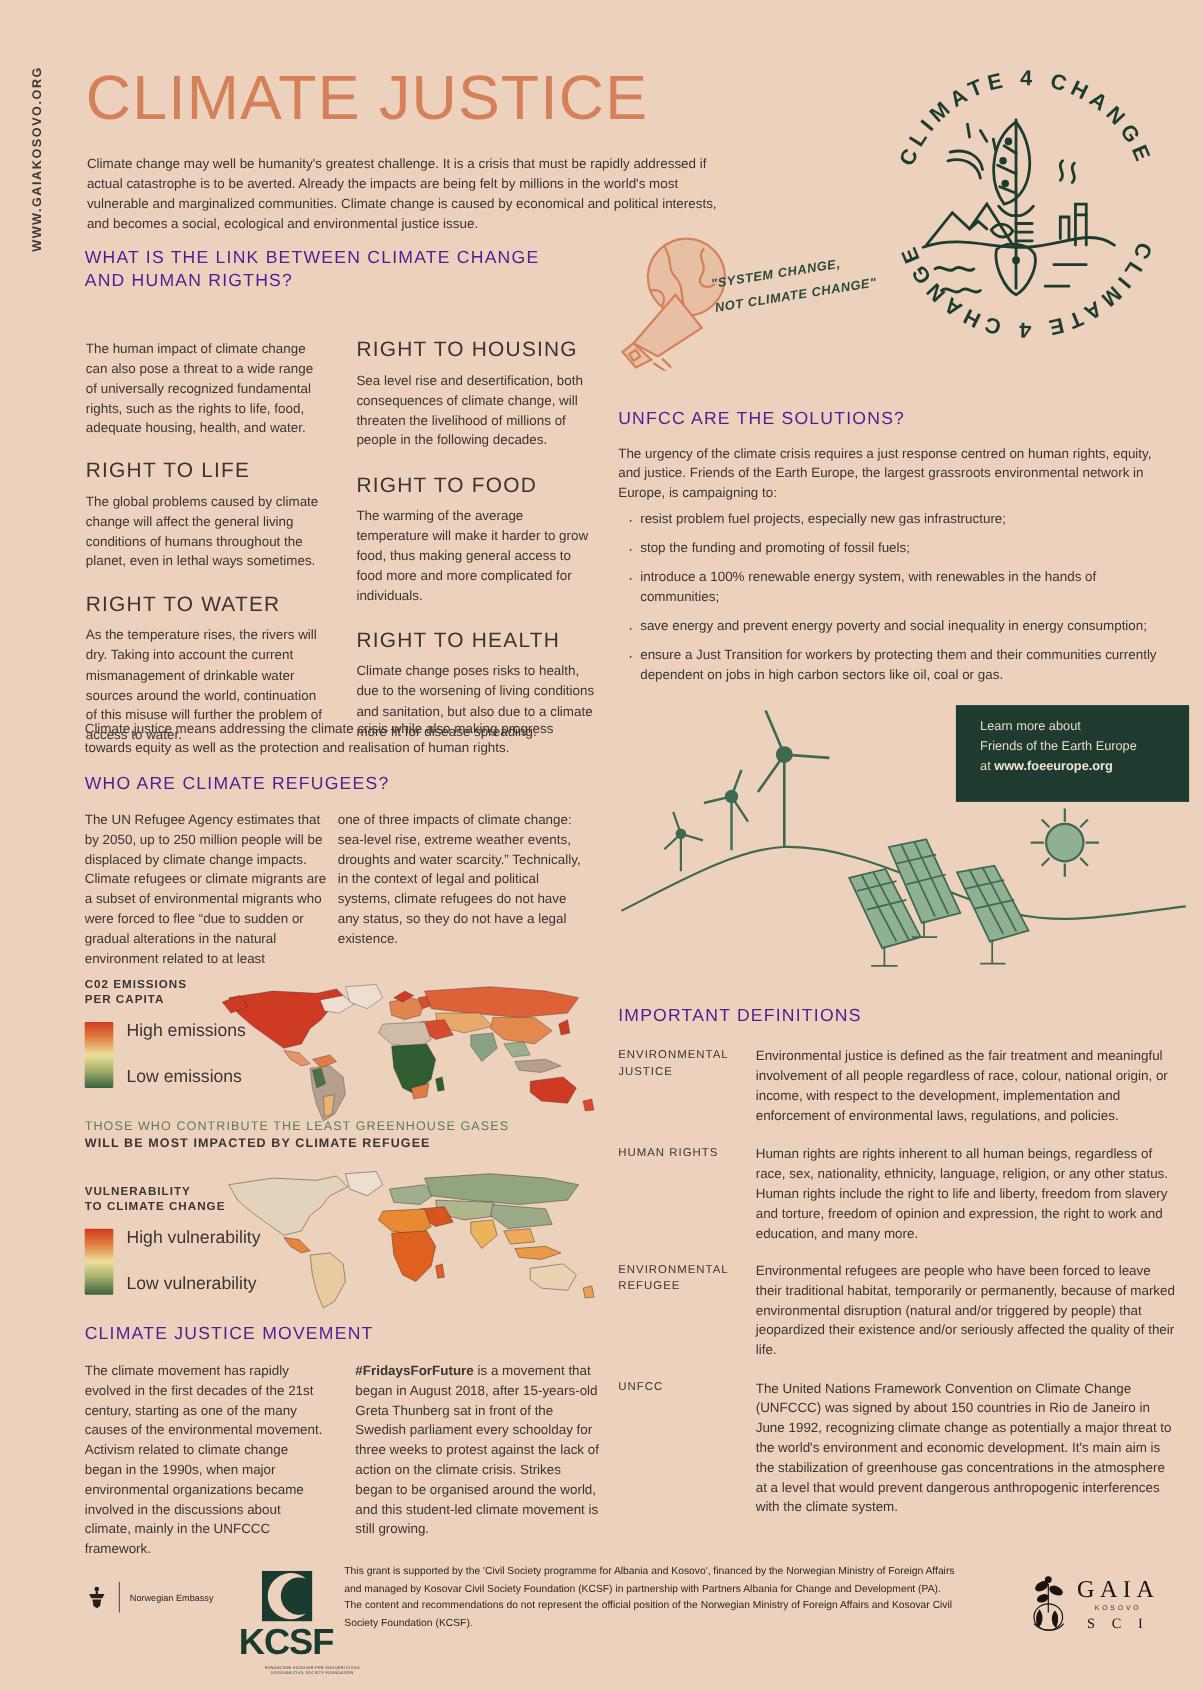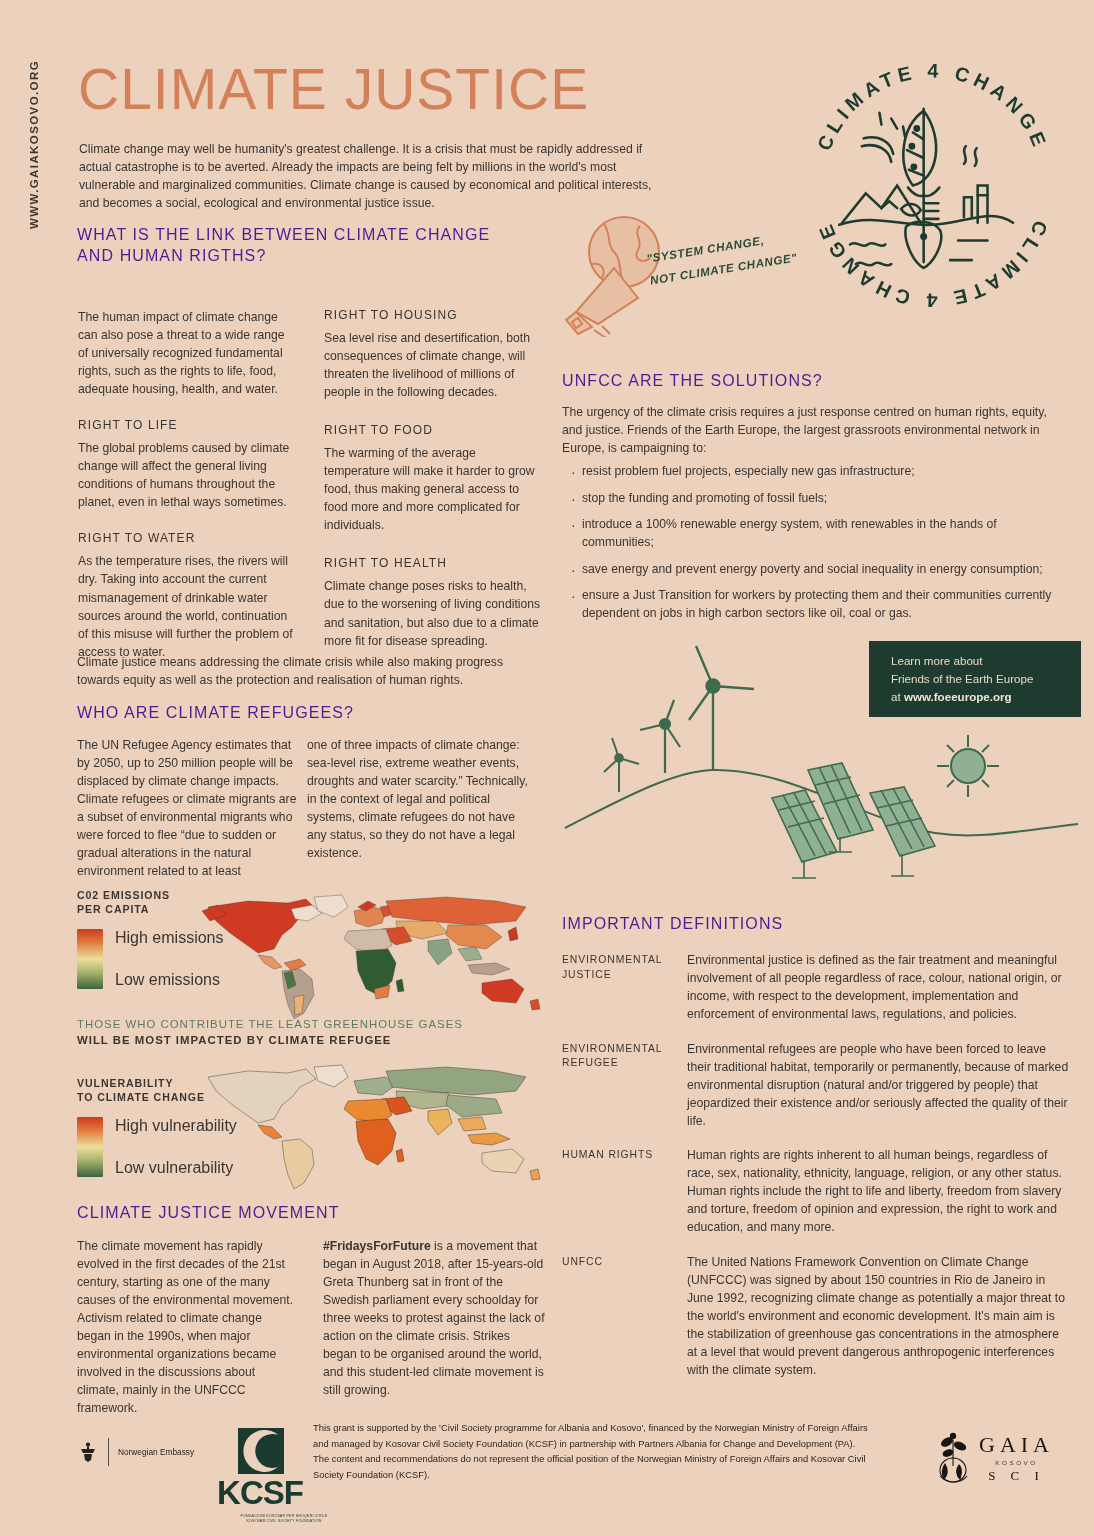--- a/index.html
+++ b/index.html
@@ -23,21 +23,21 @@
   .title {
     position: absolute; left: 78px; top: 60px;
     font-size: 57px; letter-spacing: 1px; color: #d4815a;
     font-weight: 400; line-height: 1.05;
   }
   h2.sec {
     color: #4c1d95; font-weight: 400; font-size: 16px;
     letter-spacing: 1.1px; line-height: 1.32;
   }
   h3.sub {
-    color: #3a3531; font-weight: 400; font-size: 12px;
+    color: #3a3531; font-weight: 400; font-size: 19px;
     letter-spacing: 1.1px; margin-bottom: 7px;
   }
   p.body {
     color: #3a3531; font-size: 12.2px; line-height: 1.48; font-weight: 400;
   }
   .blk { margin-bottom: 15px; }
 
   
   .intro { position: absolute; left: 79px; top: 140px; width: 585px; }
 
@@ -100,21 +100,21 @@
   .maps-cap .l1 { color: #5c7a60; font-size: 11.4px; letter-spacing: 1px; }
   .maps-cap .l2 { color: #3a3531; font-size: 11.4px; letter-spacing: 1px; font-weight: 600; margin-top: 4px;}
 
   .map1 { position: absolute; left: 196px; top: 893px; width: 352px; height: 128px; }
   .map2 { position: absolute; left: 196px; top: 1063px; width: 352px; height: 128px; }
   .legend1 { position: absolute; left: 77px; top: 888px; }
   .legend2 { position: absolute; left: 77px; top: 1076px; }
 
   
   .learnbox {
-    position: absolute; left: 869px; top: 641px; width: 212px; height: 76px;
+    position: absolute; left: 869px; top: 641px; width: 212px; height: 88px;
     background: #1e3b2f; padding: 11px 0 0 22px;
   }
   .learnbox div { color: #ead9c4; font-size: 11.6px; line-height: 1.55; }
   .learnbox b { font-weight: 700; color: #f2e6d5; }
 
   
   .slogan {
     position: absolute; left: 645px; top: 248px;
     transform: rotate(-9deg); transform-origin: left top;
     color: #2c4a3a; font-size: 11.6px; font-weight: 700;
@@ -449,26 +449,26 @@
 
   <div class="sec-def">
     <h2 class="sec">IMPORTANT DEFINITIONS</h2>
   </div>
   <div class="deflist">
     <div class="defrow">
       <div class="defterm">ENVIRONMENTAL JUSTICE</div>
       <div class="deftext">Environmental justice is defined as the fair treatment and meaningful involvement of all people regardless of race, colour, national origin, or income, with respect to the development, implementation and enforcement of environmental laws, regulations, and policies.</div>
     </div>
     <div class="defrow">
+      <div class="defterm">HUMAN RIGHTS</div>
+      <div class="deftext">Human rights are rights inherent to all human beings, regardless of race, sex, nationality, ethnicity, language, religion, or any other status. Human rights include the right to life and liberty, freedom from slavery and torture, freedom of opinion and expression, the right to work and education, and many more.</div>
+    </div>
+    <div class="defrow">
       <div class="defterm">ENVIRONMENTAL REFUGEE</div>
       <div class="deftext">Environmental refugees are people who have been forced to leave their traditional habitat, temporarily or permanently, because of marked environmental disruption (natural and/or triggered by people) that jeopardized their existence and/or seriously affected the quality of their life.</div>
-    </div>
-    <div class="defrow">
-      <div class="defterm">HUMAN RIGHTS</div>
-      <div class="deftext">Human rights are rights inherent to all human beings, regardless of race, sex, nationality, ethnicity, language, religion, or any other status. Human rights include the right to life and liberty, freedom from slavery and torture, freedom of opinion and expression, the right to work and education, and many more.</div>
     </div>
     <div class="defrow">
       <div class="defterm">UNFCC</div>
       <div class="deftext">The United Nations Framework Convention on Climate Change (UNFCCC) was signed by about 150 countries in Rio de Janeiro in June 1992, recognizing climate change as potentially a major threat to the world's environment and economic development. It's main aim is the stabilization of greenhouse gas concentrations in the atmosphere at a level that would prevent dangerous anthropogenic interferences with the climate system.</div>
     </div>
   </div>
 
   <div class="sec-mov">
     <h2 class="sec">CLIMATE JUSTICE MOVEMENT</h2>
   </div>

